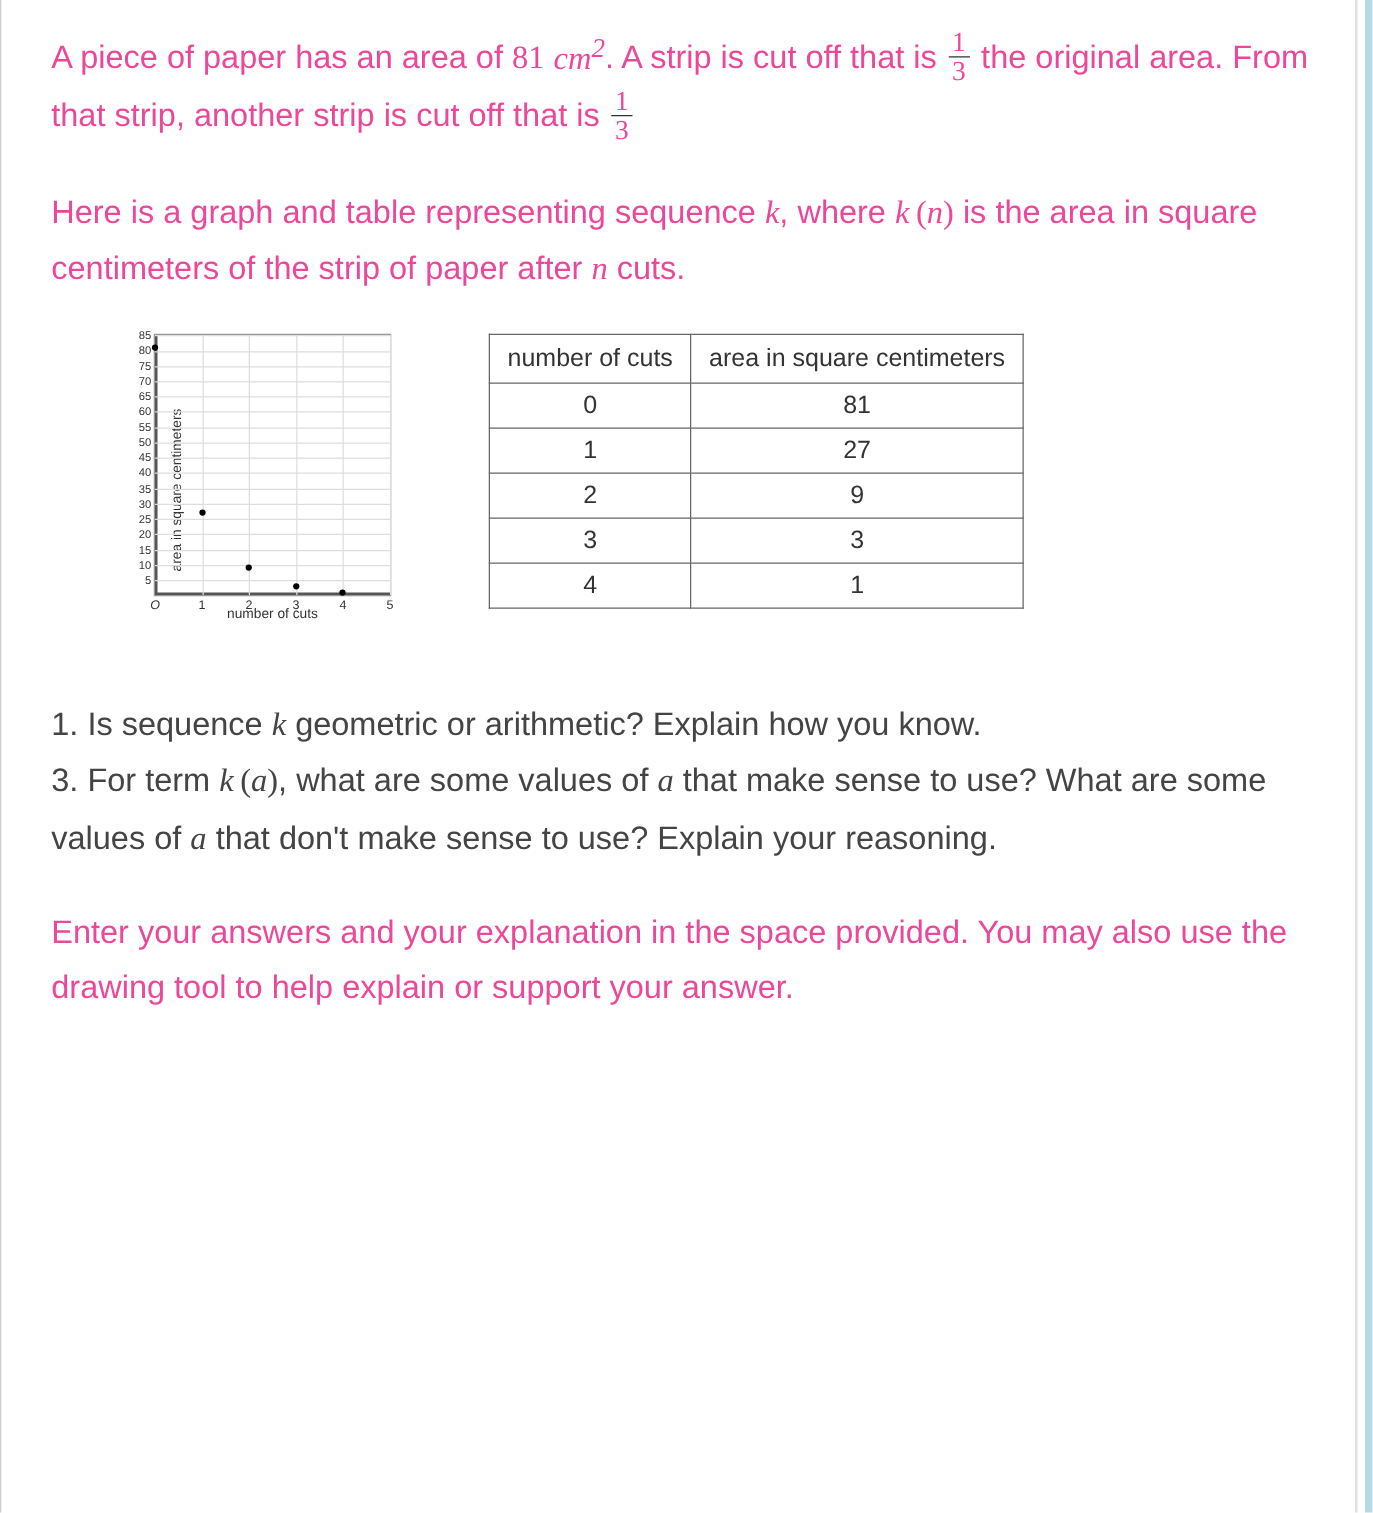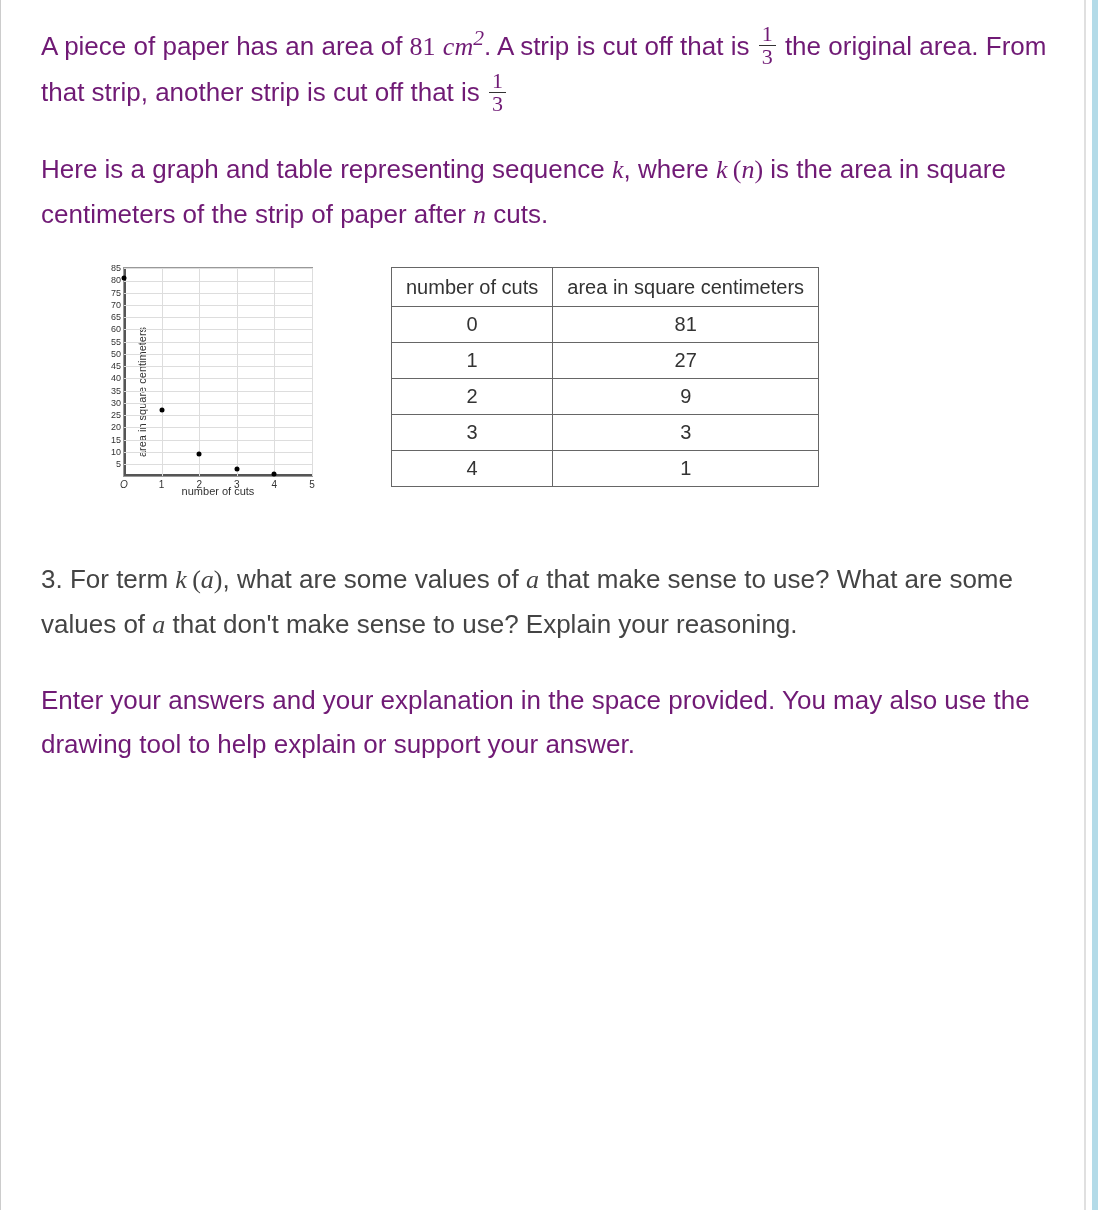--- a/index.html
+++ b/index.html
@@ -27,21 +27,21 @@
   }
   h2.qtitle {
     font-size: 24px;
     font-weight: bold;
     margin: 0 0 30px 0;
     color: #333;
   }
   p.body {
     font-size: 26px;
     line-height: 1.7;
-    color: #701a75;
+    color: #ec4899;
     margin: 0 0 30px 0;
   }
   .mathit { font-style: italic; font-family: "Times New Roman", serif; }
   .mathup { font-family: "Times New Roman", serif; }
   .frac {
     display: inline-block;
     vertical-align: middle;
     text-align: center;
     font-family: "Times New Roman", serif;
     font-size: 22px;
@@ -226,19 +226,22 @@
             <td>4</td>
             <td>1</td>
           </tr>
         </tbody>
     </table>
 
   </div>
 
   <div class="qlist">
     <div>
+      <span>1. Is sequence </span><span class="mathit">k</span><span> geometric or arithmetic? Explain how you know.</span>
+    </div>
+    <div>
       <span>3. For term </span><span class="mathit">k</span> <span class="mathup">(</span><span class="mathit">a</span><span class="mathup">)</span><span>, what are some values of </span><span class="mathit">a</span><span> that make sense to use? What are some values of </span><span class="mathit">a</span><span> that don't make sense to use? Explain your reasoning.</span>
     </div>
   </div>
 
   <p class="body">Enter your answers and your explanation in the space provided. You may also use the drawing tool to help explain or support your answer.</p>
 
 </div>
 
 </body></html>

